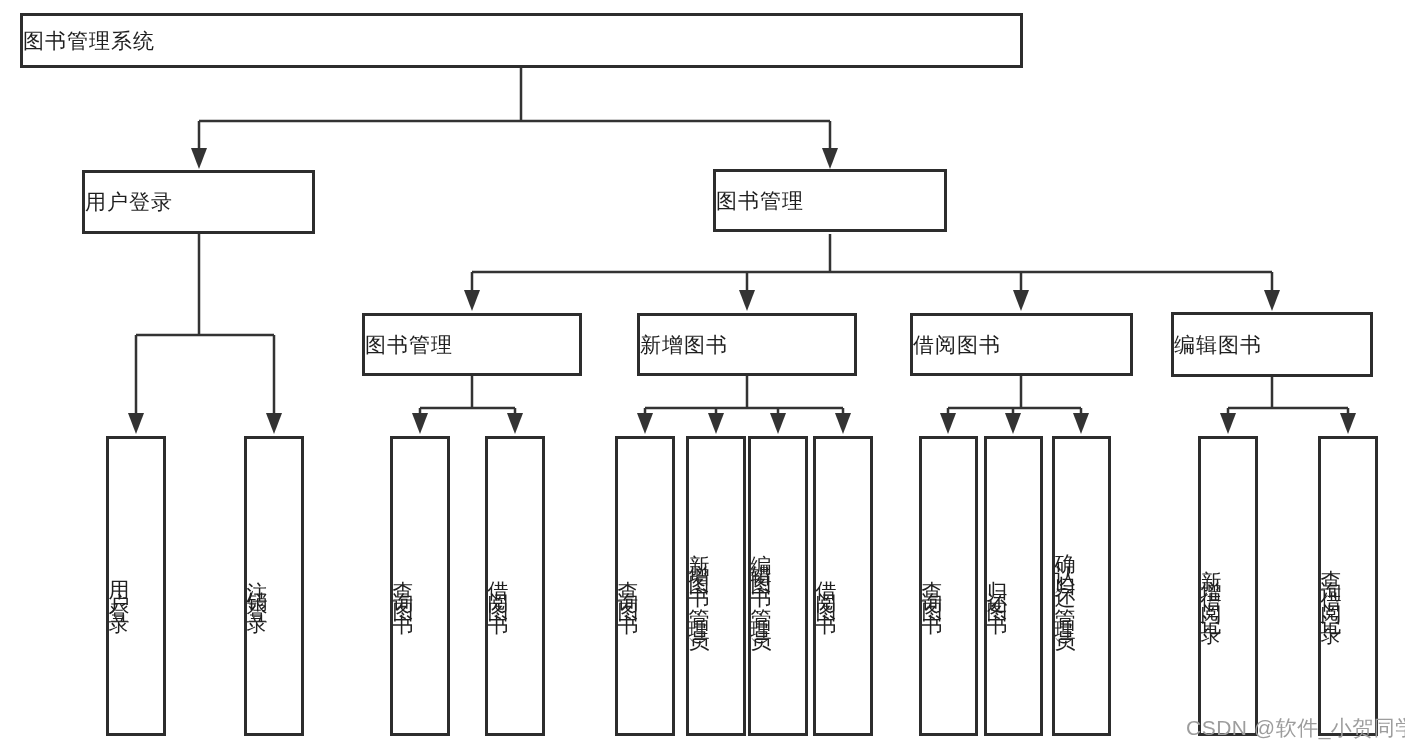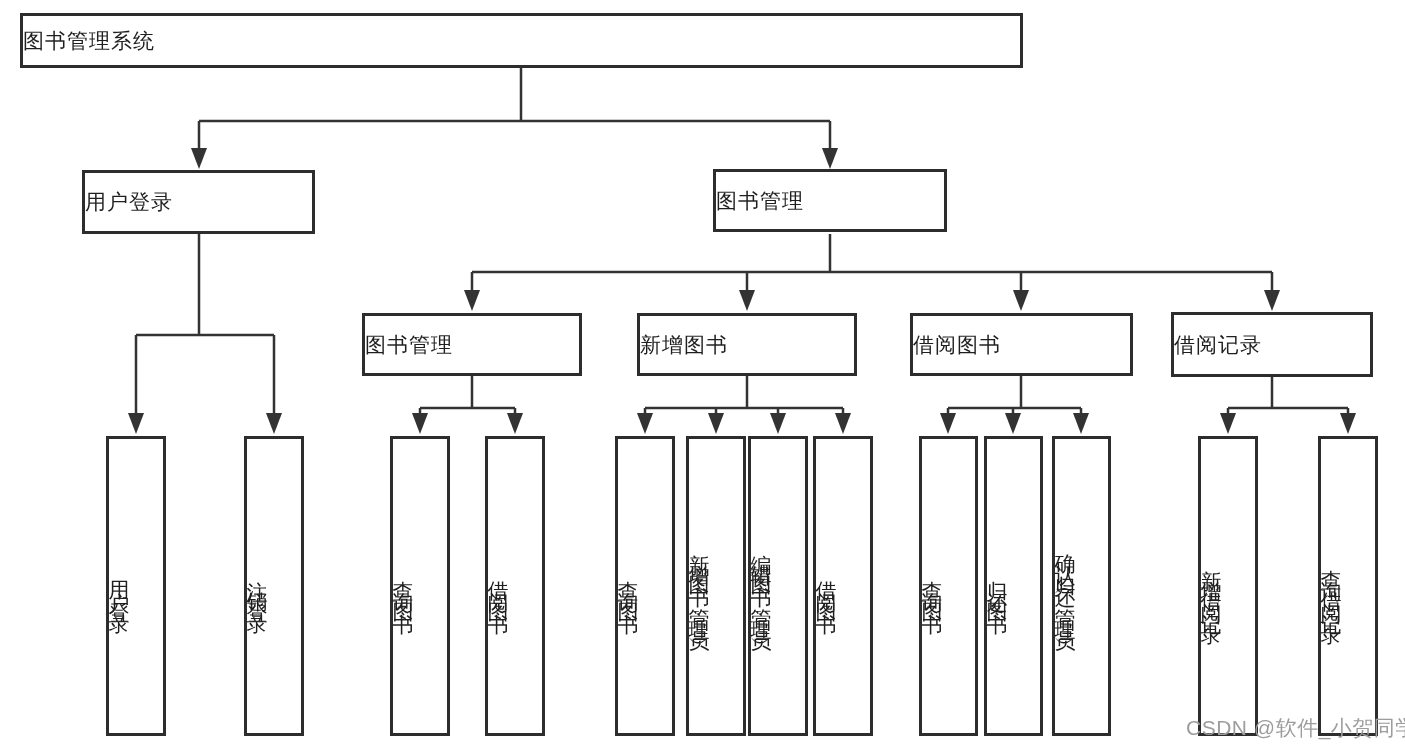--- a/index.html
+++ b/index.html
@@ -136,21 +136,21 @@
   <div class="box h" id="n-new-rec">
     <span>图书管理</span>
   </div>
   <div class="box h" id="n-borrow">
     <span>新增图书</span>
   </div>
   <div class="box h" id="n-current">
     <span>借阅图书</span>
   </div>
   <div class="box h" id="n-record">
-    <span>借阅记录</span>
+    <span>编辑图书</span>
   </div>
 
   <div class="box v leaf" id="l-ul1">
     <span>用户登录</span>
   </div>
   <div class="box v leaf" id="l-ul2">
     <span>注销登录</span>
   </div>
 
   <div class="box v leaf" id="l-nr1">

